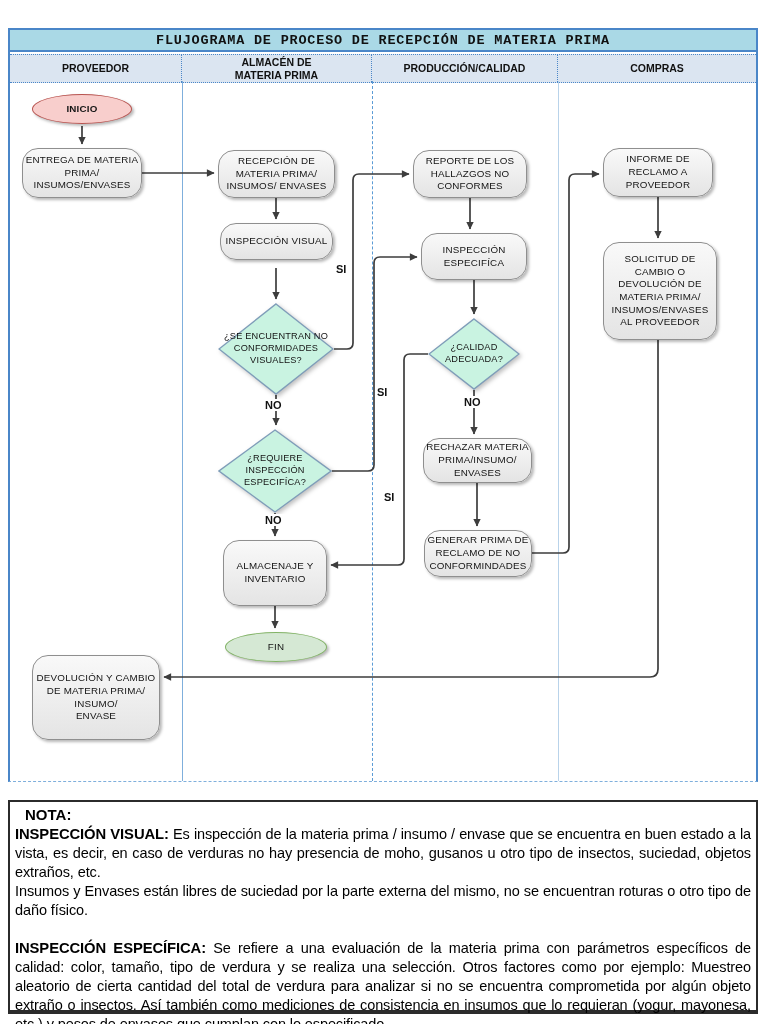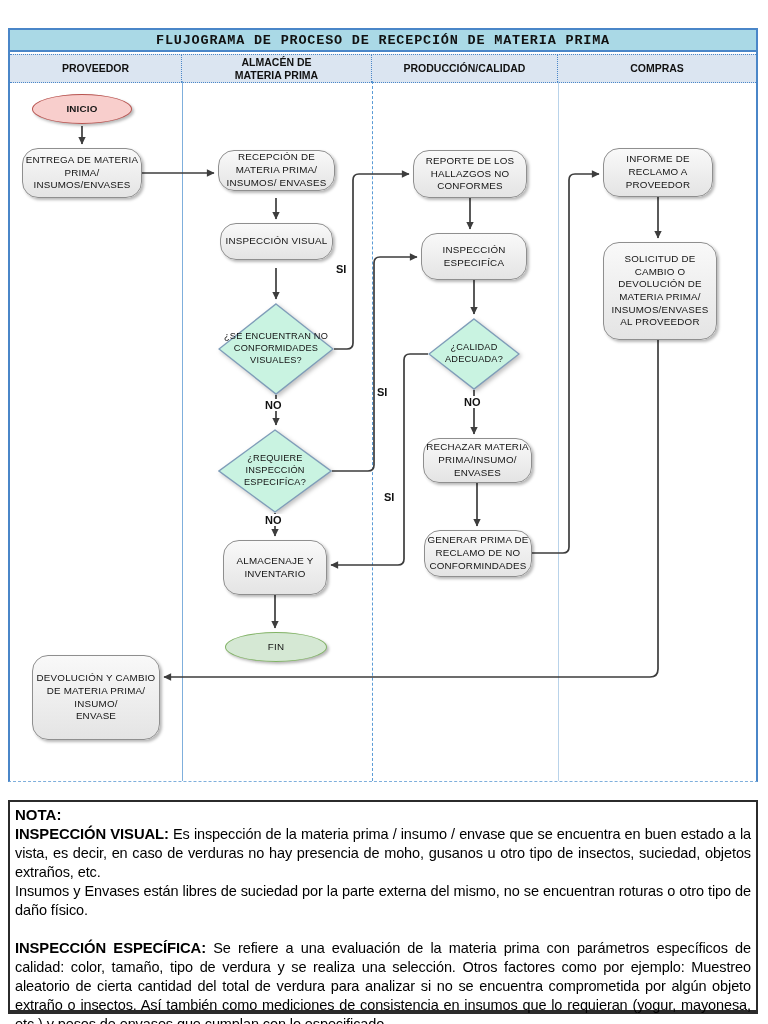--- a/index.html
+++ b/index.html
@@ -49,21 +49,21 @@
   .decision polygon{fill:var(--decision-fill);stroke:var(--decision-border);stroke-width:1.4;}
 
   .edge-label{position:absolute;font-size:11px;font-weight:bold;color:#111;z-index:3;
     text-align:left;}
   .edge-label.on-line{background:#fff;padding:0 2px;}
 
   
   .note-panel{position:absolute;left:8px;top:800px;width:750px;height:214px;
     border:2px solid var(--note-border);border-bottom-width:4px;box-sizing:border-box;
     padding:3px 5px;background:#fff;}
-  .note-heading{font-size:15px;font-weight:bold;color:#000;line-height:1.3;}
+  .note-heading{font-size:15px;font-weight:bold;color:#000;line-height:1.3;margin-left:10px;}
   .note-para{font-size:14.5px;color:#000;line-height:1.32;text-align:justify;
     letter-spacing:-0.1px;}
   .note-para b{font-size:14.8px;}
   .note-gap{height:18px;}
 </style>
 </head>
 <body>
 
 <div id="canvas">
 
@@ -113,21 +113,21 @@
   <div class="node terminator start" style="left:32px;top:94px;width:100px;height:30px">
     <span class="nlabel" style="font-weight:bold">INICIO</span>
   </div>
 
   <div class="node process" style="left:22px;top:148px;width:120px;height:50px">
     <span class="nlabel">ENTREGA DE MATERIA
 PRIMA/
 INSUMOS/ENVASES</span>
   </div>
 
-  <div class="node process" style="left:218px;top:150px;width:117px;height:41px">
+  <div class="node process" style="left:218px;top:150px;width:117px;height:48px">
     <span class="nlabel">RECEPCIÓN DE
 MATERIA PRIMA/
 INSUMOS/ ENVASES</span>
   </div>
 
   <div class="node process" style="left:220px;top:223px;width:113px;height:37px">
     <span class="nlabel">INSPECCIÓN VISUAL</span>
   </div>
 
   <div class="node decision" style="left:218px;top:303px;width:116px;height:92px">
@@ -141,21 +141,21 @@
 
   <div class="node decision" style="left:218px;top:429px;width:114px;height:84px">
     <svg viewBox="0 0 114 84" preserveAspectRatio="none">
         <polygon points="57,1 113,42 57,83 1,42"></polygon>
       </svg>
     <span class="nlabel" style="font-size:9.2px">¿REQUIERE
 INSPECCIÓN
 ESPECIFÍCA?</span>
   </div>
 
-  <div class="node process" style="left:223px;top:540px;width:104px;height:55px">
+  <div class="node process" style="left:223px;top:540px;width:104px;height:66px">
     <span class="nlabel">ALMACENAJE Y
 INVENTARIO</span>
   </div>
 
   <div class="node terminator end" style="left:225px;top:632px;width:102px;height:30px">
     <span class="nlabel">FIN</span>
   </div>
 
   <div class="node process" style="left:413px;top:150px;width:114px;height:48px">
     <span class="nlabel">REPORTE DE LOS

